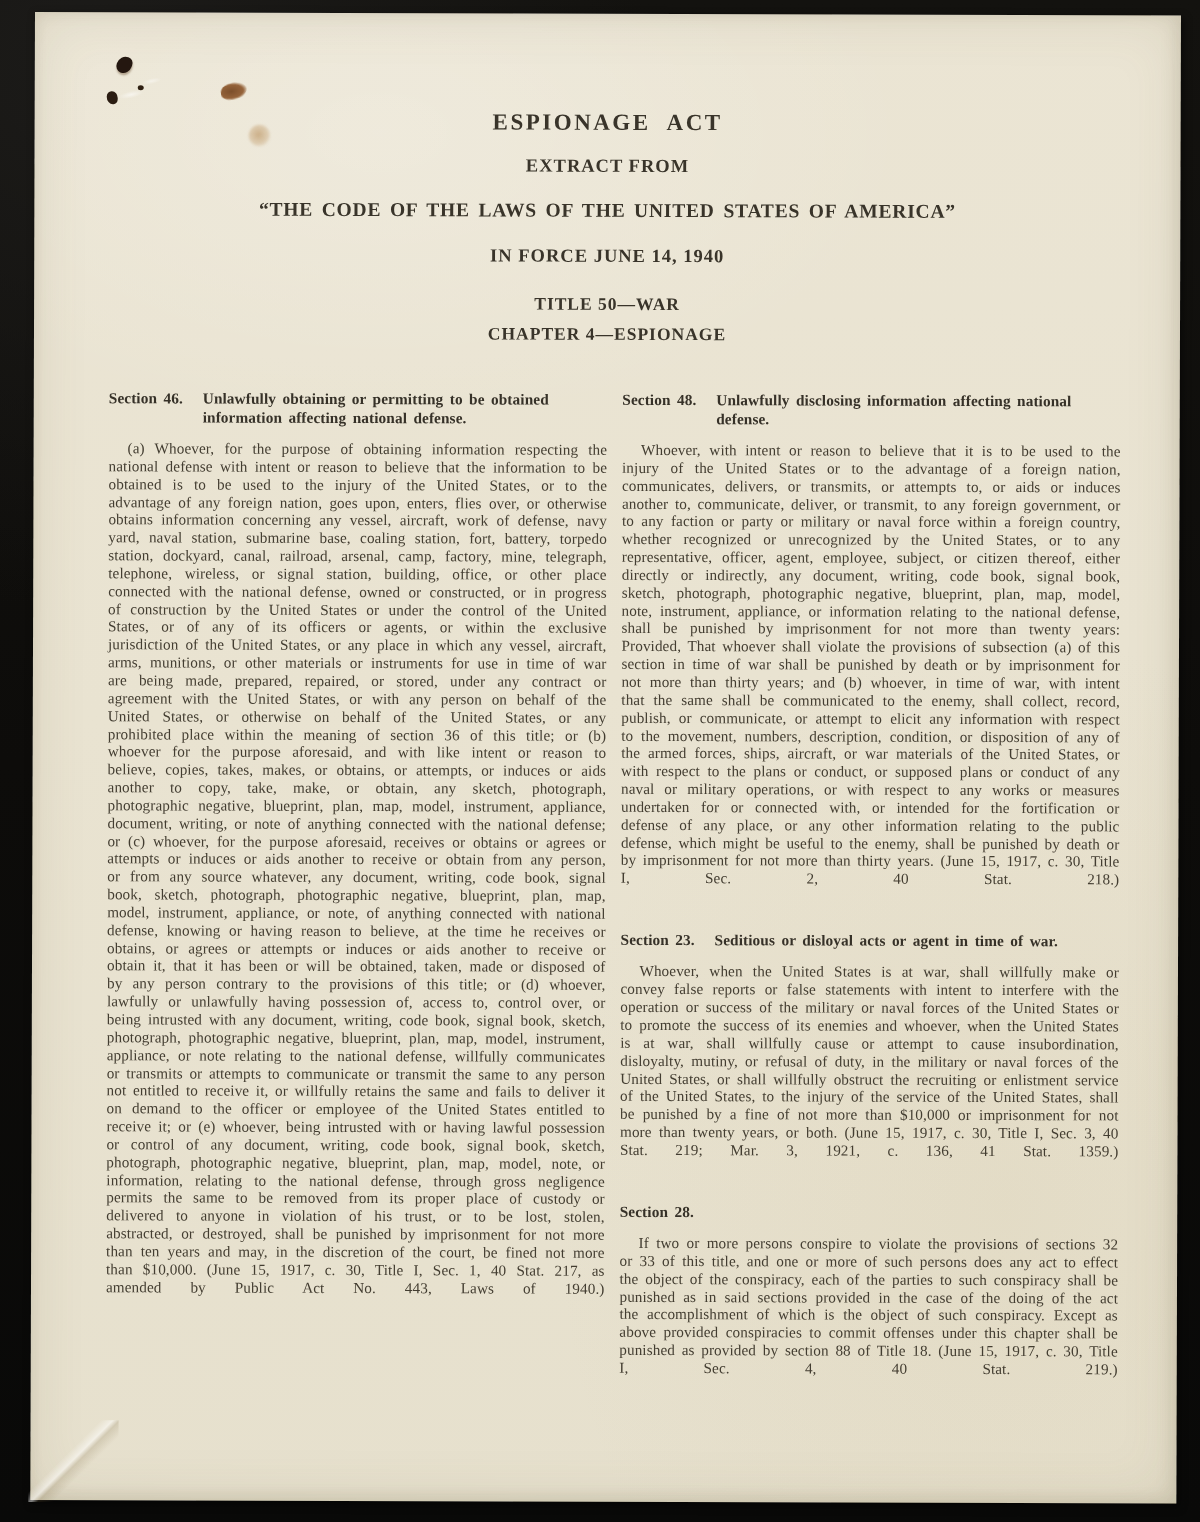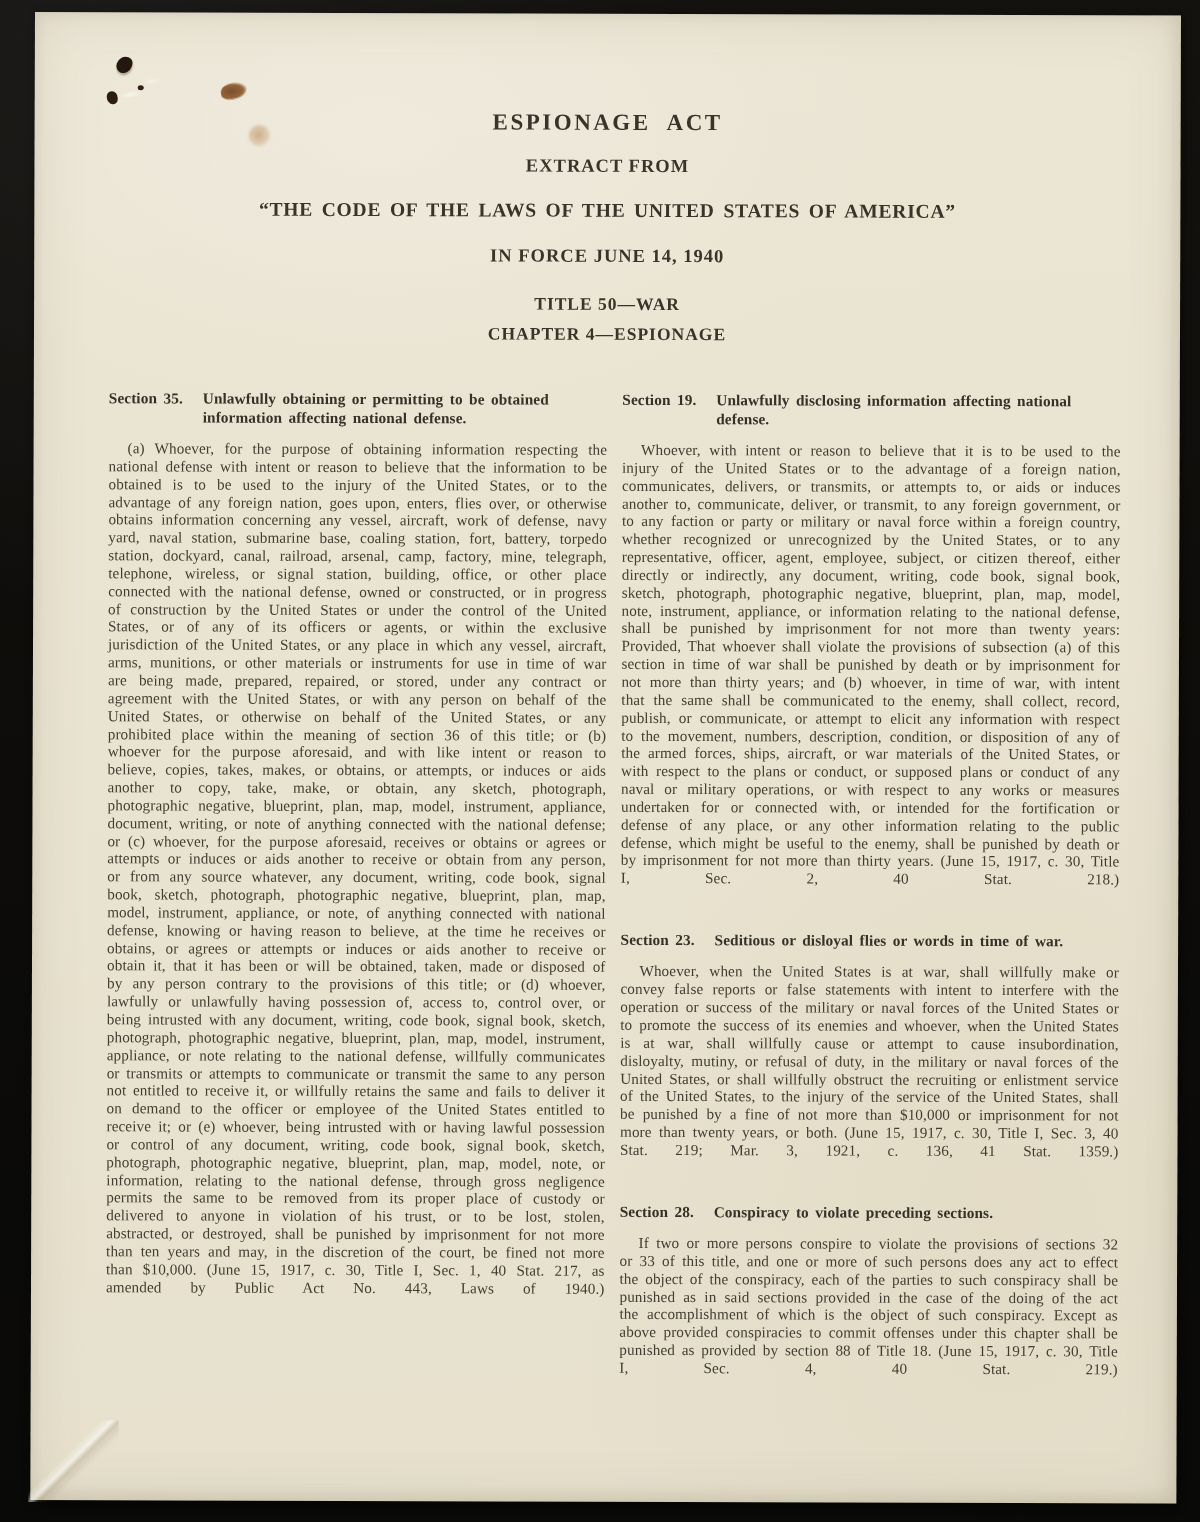--- a/index.html
+++ b/index.html
@@ -145,47 +145,46 @@
     <div class="h-line h-inforce">IN FORCE JUNE 14, 1940</div>
     <div class="h-line h-title50">TITLE 50—WAR</div>
     <div class="h-line h-chapter">CHAPTER 4—ESPIONAGE</div>
   </header>
 
   <div class="columns">
 
     <div class="col">
       <section class="law-section">
         <div class="sec-head">
-          <span class="sec-num">Section 35.</span>
+          <span class="sec-num">Section 46.</span>
           <span class="sec-title">Unlawfully obtaining or permitting to be obtained information affecting national defense.</span>
         </div>
         <p class="sec-body">(a)  Whoever, for the purpose of obtaining information respecting the national defense with intent or reason to believe that the information to be obtained is to be used to the injury of the United States, or to the advantage of any foreign nation, goes upon, enters, flies over, or otherwise obtains information concerning any vessel, aircraft, work of defense, navy yard, naval station, submarine base, coaling station, fort, battery, torpedo station, dockyard, canal, railroad, arsenal, camp, factory, mine, telegraph, telephone, wireless, or signal station, building, office, or other place connected with the national defense, owned or constructed, or in progress of construction by the United States or under the control of the United States, or of any of its officers or agents, or within the exclusive jurisdiction of the United States, or any place in which any vessel, aircraft, arms, munitions, or other materials or instruments for use in time of war are being made, prepared, repaired, or stored, under any contract or agreement with the United States, or with any person on behalf of the United States, or otherwise on behalf of the United States, or any prohibited place within the meaning of section 36 of this title; or (b) whoever for the purpose aforesaid, and with like intent or reason to believe, copies, takes, makes, or obtains, or attempts, or induces or aids another to copy, take, make, or obtain, any sketch, photograph, photographic negative, blueprint, plan, map, model, instrument, appliance, document, writing, or note of anything connected with the national defense; or (c) whoever, for the purpose aforesaid, receives or obtains or agrees or attempts or induces or aids another to receive or obtain from any person, or from any source whatever, any document, writing, code book, signal book, sketch, photograph, photographic negative, blueprint, plan, map, model, instrument, appliance, or note, of anything connected with national defense, knowing or having reason to believe, at the time he receives or obtains, or agrees or attempts or induces or aids another to receive or obtain it, that it has been or will be obtained, taken, made or disposed of by any person contrary to the provisions of this title; or (d) whoever, lawfully or unlawfully having possession of, access to, control over, or being intrusted with any document, writing, code book, signal book, sketch, photograph, photographic negative, blueprint, plan, map, model, instrument, appliance, or note relating to the national defense, willfully communicates or transmits or attempts to communicate or transmit the same to any person not entitled to receive it, or willfully retains the same and fails to deliver it on demand to the officer or employee of the United States entitled to receive it; or (e) whoever, being intrusted with or having lawful possession or control of any document, writing, code book, signal book, sketch, photograph, photographic negative, blueprint, plan, map, model, note, or information, relating to the national defense, through gross negligence permits the same to be removed from its proper place of custody or delivered to anyone in violation of his trust, or to be lost, stolen, abstracted, or destroyed, shall be punished by imprisonment for not more than ten years and may, in the discretion of the court, be fined not more than $10,000.  (June 15, 1917, c. 30, Title I, Sec. 1, 40 Stat. 217, as amended by Public Act No. 443, Laws of 1940.)</p>
       </section>
     </div>
 
     <div class="col">
       <section class="law-section">
         <div class="sec-head">
-          <span class="sec-num">Section 19.</span>
+          <span class="sec-num">Section 48.</span>
           <span class="sec-title">Unlawfully disclosing information affecting national defense.</span>
         </div>
         <p class="sec-body">Whoever, with intent or reason to believe that it is to be used to the injury of the United States or to the advantage of a foreign nation, communicates, delivers, or transmits, or attempts to, or aids or induces another to, communicate, deliver, or transmit, to any foreign government, or to any faction or party or military or naval force within a foreign country, whether recognized or unrecognized by the United States, or to any representative, officer, agent, employee, subject, or citizen thereof, either directly or indirectly, any document, writing, code book, signal book, sketch, photograph, photographic negative, blueprint, plan, map, model, note, instrument, appliance, or information relating to the national defense, shall be punished by imprisonment for not more than twenty years: Provided, That whoever shall violate the provisions of subsection (a) of this section in time of war shall be punished by death or by imprisonment for not more than thirty years; and (b) whoever, in time of war, with intent that the same shall be communicated to the enemy, shall collect, record, publish, or communicate, or attempt to elicit any information with respect to the movement, numbers, description, condition, or disposition of any of the armed forces, ships, aircraft, or war materials of the United States, or with respect to the plans or conduct, or supposed plans or conduct of any naval or military operations, or with respect to any works or measures undertaken for or connected with, or intended for the fortification or defense of any place, or any other information relating to the public defense, which might be useful to the enemy, shall be punished by death or by imprisonment for not more than thirty years. (June 15, 1917, c. 30, Title I, Sec. 2, 40 Stat. 218.)</p>
       </section>
 
       <section class="law-section">
         <div class="sec-head">
           <span class="sec-num">Section 23.</span>
-          <span class="sec-title">Seditious or disloyal flies or words in time of war.</span>
+          <span class="sec-title">Seditious or disloyal acts or agent in time of war.</span>
         </div>
         <p class="sec-body">Whoever, when the United States is at war, shall willfully make or convey false reports or false statements with intent to interfere with the operation or success of the military or naval forces of the United States or to promote the success of its enemies and whoever, when the United States is at war, shall willfully cause or attempt to cause insubordination, disloyalty, mutiny, or refusal of duty, in the military or naval forces of the United States, or shall willfully obstruct the recruiting or enlistment service of the United States, to the injury of the service of the United States, shall be punished by a fine of not more than $10,000 or imprisonment for not more than twenty years, or both.  (June 15, 1917, c. 30, Title I, Sec. 3, 40 Stat. 219; Mar. 3, 1921, c. 136, 41 Stat. 1359.)</p>
       </section>
 
       <section class="law-section">
         <div class="sec-head">
           <span class="sec-num">Section 28.</span>
-          <span class="sec-title">Conspiracy to violate preceding sections.</span>
         </div>
         <p class="sec-body">If two or more persons conspire to violate the provisions of sections 32 or 33 of this title, and one or more of such persons does any act to effect the object of the conspiracy, each of the parties to such conspiracy shall be punished as in said sections provided in the case of the doing of the act the accomplishment of which is the object of such conspiracy.  Except as above provided conspiracies to commit offenses under this chapter shall be punished as provided by section 88 of Title 18.  (June 15, 1917, c. 30, Title I, Sec. 4, 40 Stat. 219.)</p>
       </section>
     </div>
 
   </div>
 </div>
 
 </body></html>

